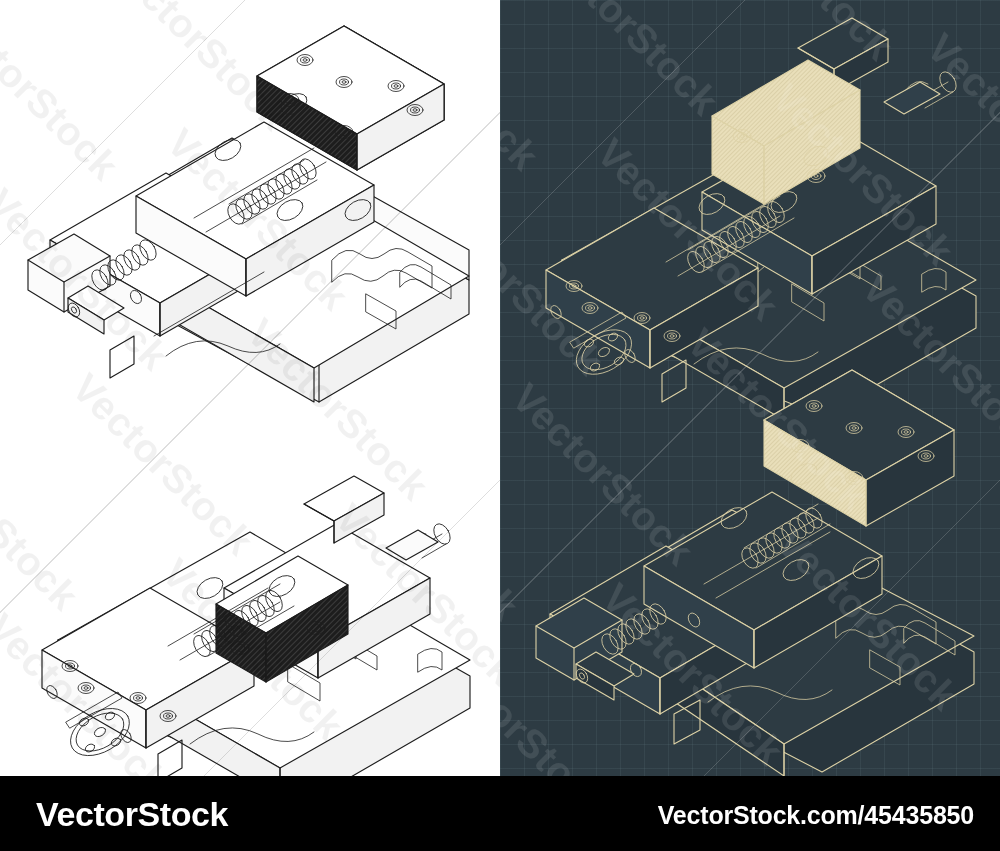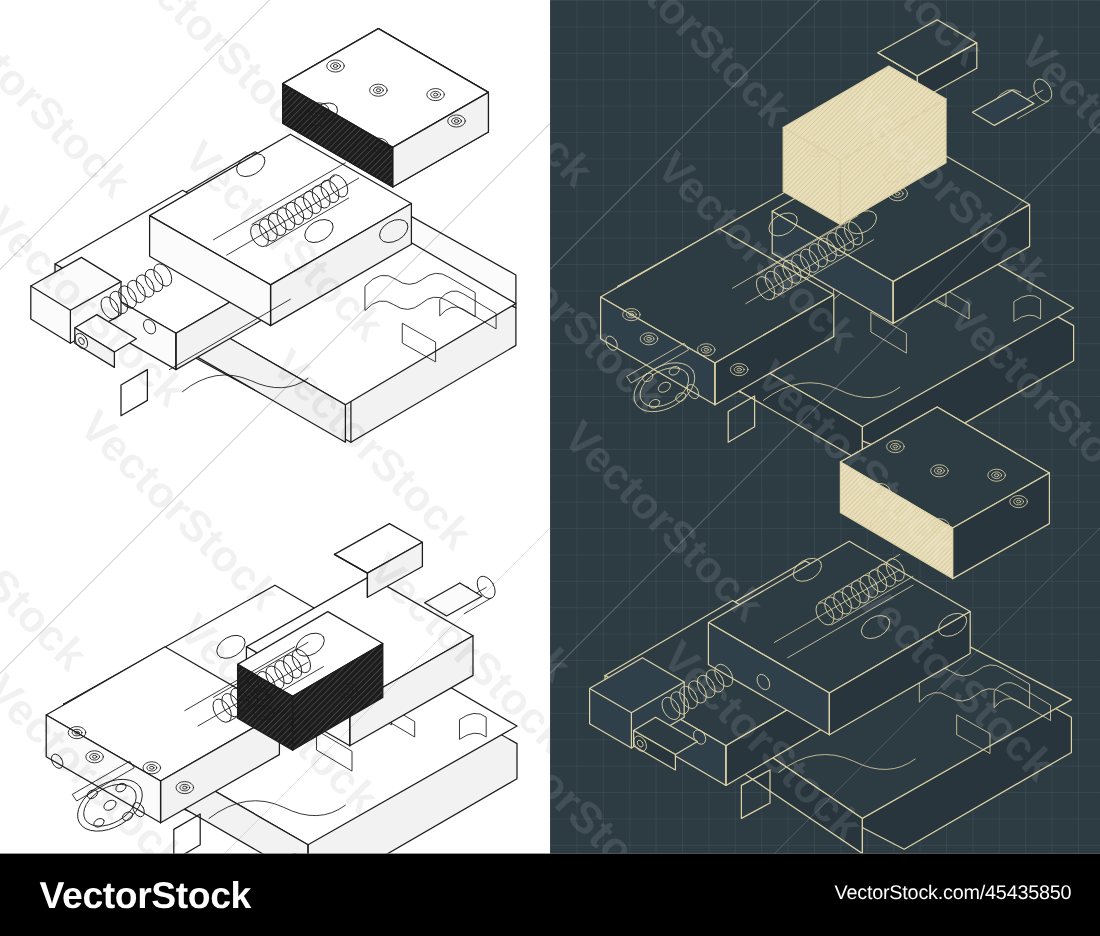--- a/index.html
+++ b/index.html
@@ -72,21 +72,21 @@
   #footer{
     position:absolute;left:0;bottom:0;width:1000px;height:75px;
     background:#000000;
   }
   #brand{
     position:absolute;left:36px;top:19px;
     color:#ffffff;font-size:34px;font-weight:700;letter-spacing:-.4px;
   }
   #url{
     position:absolute;right:26px;top:25px;
-    color:#ffffff;font-size:18px;font-weight:400;letter-spacing:-.2px;
+    color:#ffffff;font-size:25px;font-weight:700;letter-spacing:-.2px;
   }
 </style>
 </head>
 <body>
 
 <div id="stage">
 
   <div class="panel panel-light">
 
     <div class="drawing lt" style="left:14px;top:18px;width:470px;height:370px;">

